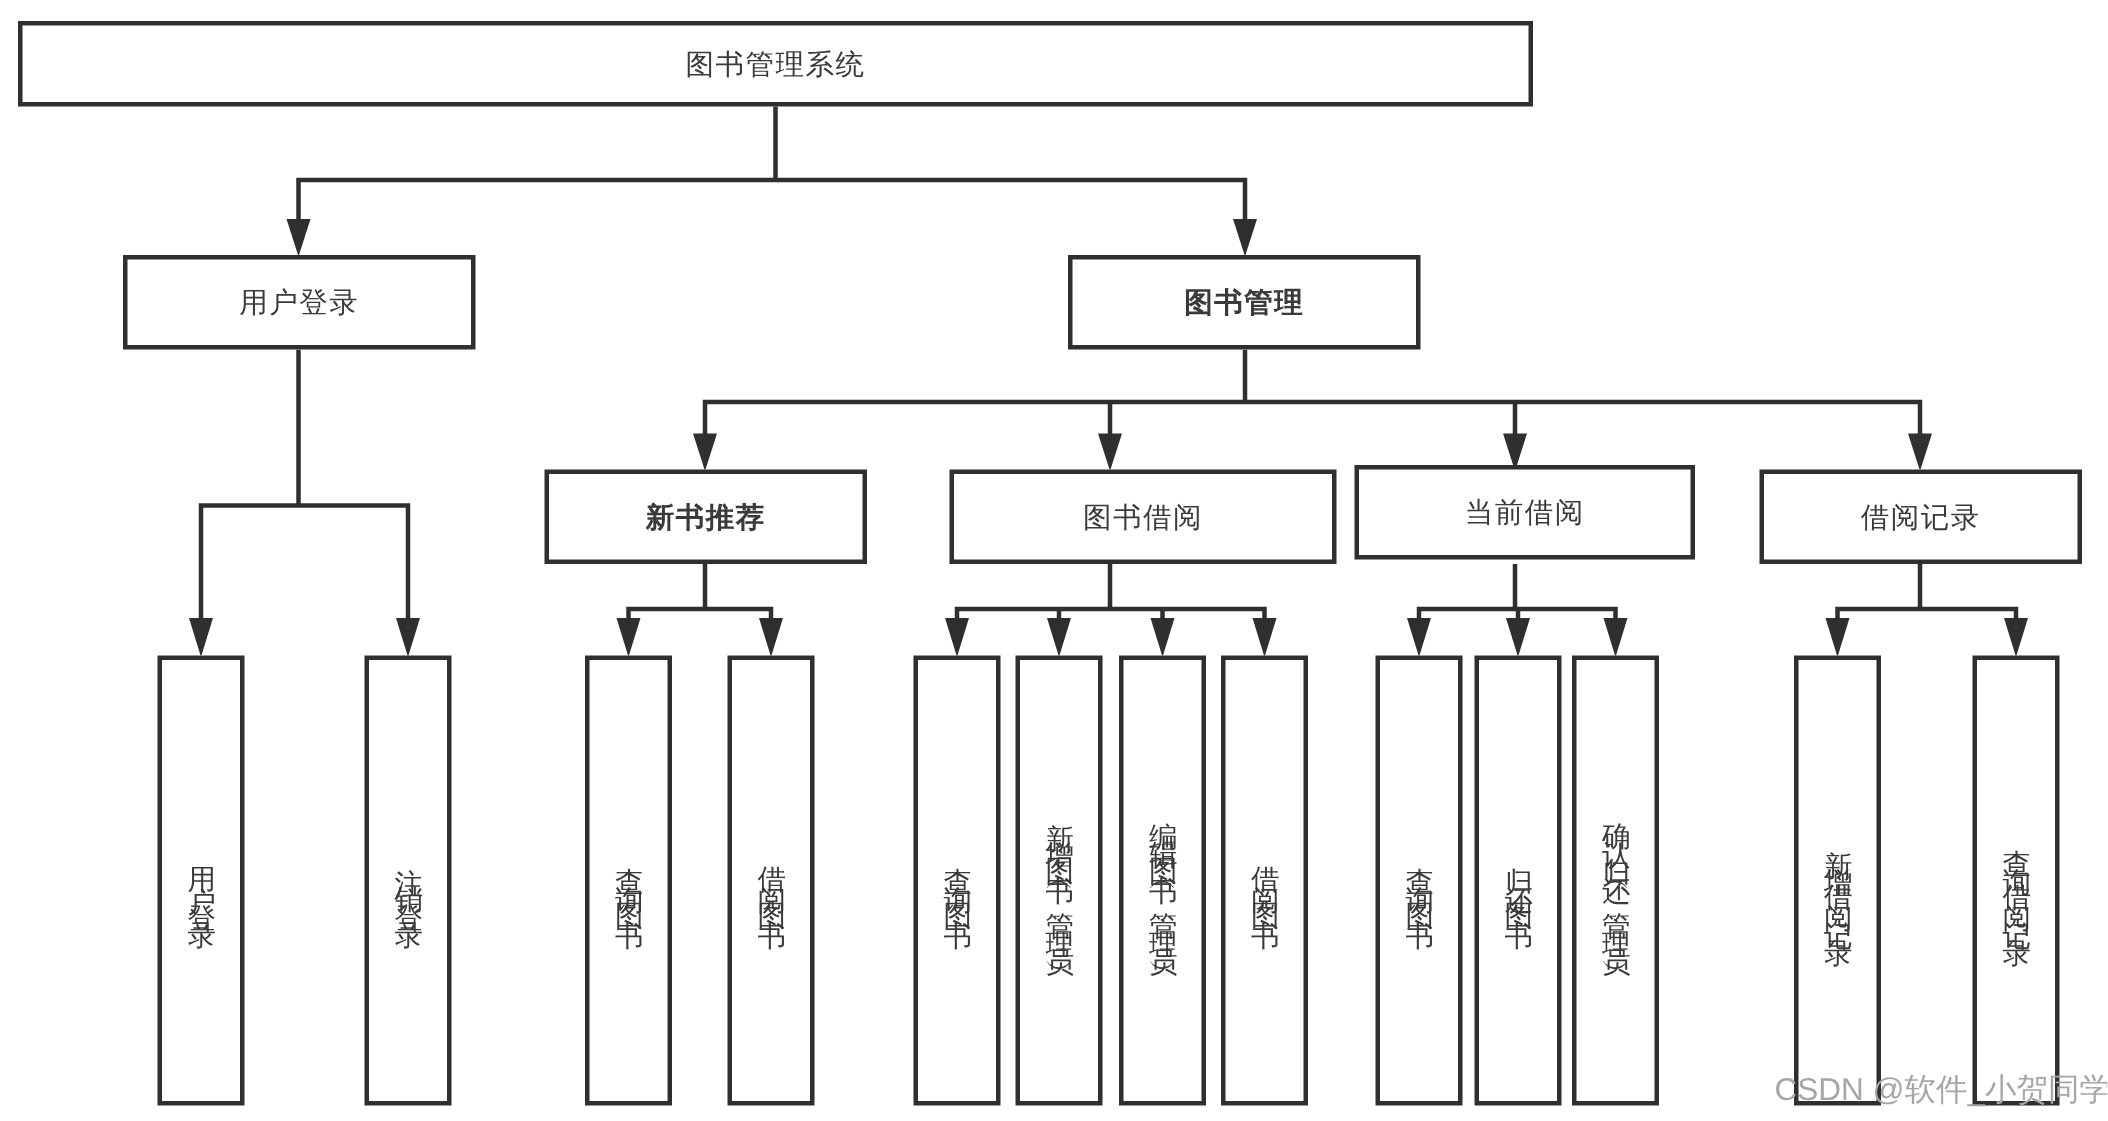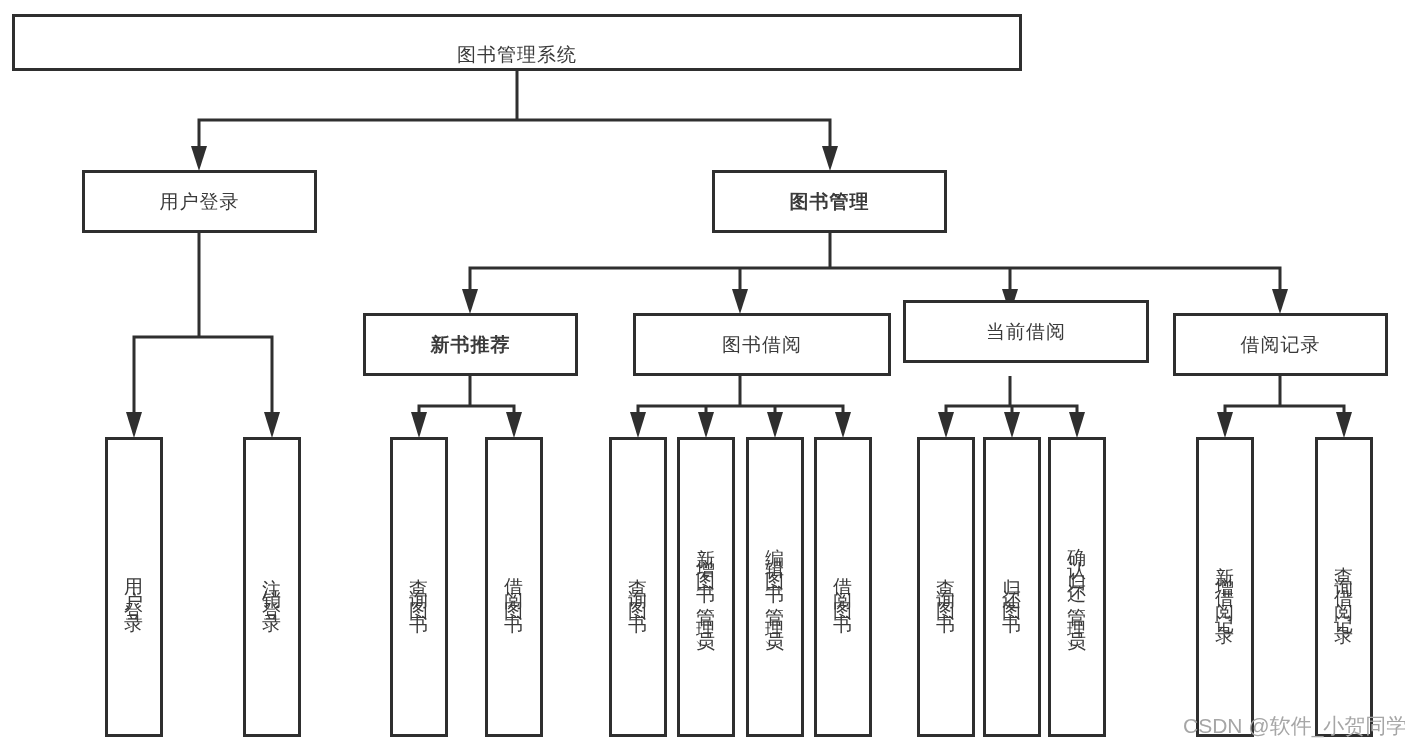--- a/index.html
+++ b/index.html
@@ -36,21 +36,20 @@
   .h-box {
     height: 63px;
     font-size: 19px;
     letter-spacing: 1px;
   }
   .root-box {
     left: 12px; top: 14px;
     width: 1010px; height: 57px;
     font-size: 19px;
     letter-spacing: 1px;
-    align-items: flex-end;
   }
   .v-box {
     top: 437px;
     width: 58px;
     height: 300px;
   }
   .v-box .vtext {
     writing-mode: vertical-rl;
     text-orientation: mixed;
     font-size: 19px;
@@ -66,21 +65,21 @@
     font-size: 21px;
     color: #a6a6a6;
     letter-spacing: 0px;
     white-space: nowrap;
   }
   
   #n-user-login   { left: 82px;   top: 170px; width: 235px; }
   #n-book-mgmt    { left: 712px;  top: 170px; width: 235px; font-weight: bold; }
   #n-new-book     { left: 363px;  top: 313px; width: 215px; font-weight: bold; }
   #n-book-borrow  { left: 633px;  top: 313px; width: 258px; }
-  #n-cur-borrow   { left: 903px;  top: 300px; width: 246px; }
+  #n-cur-borrow   { left: 903px;  top: 310px; width: 227px; }
   #n-borrow-rec   { left: 1173px; top: 313px; width: 215px; }
   
   #l-a1 { left: 105px; }
   #l-a2 { left: 243px; }
   #l-b1 { left: 390px; }
   #l-b2 { left: 485px; }
   #l-c1 { left: 609px; }
   #l-c2 { left: 677px; }
   #l-c3 { left: 746px; }
   #l-c4 { left: 814px; }

